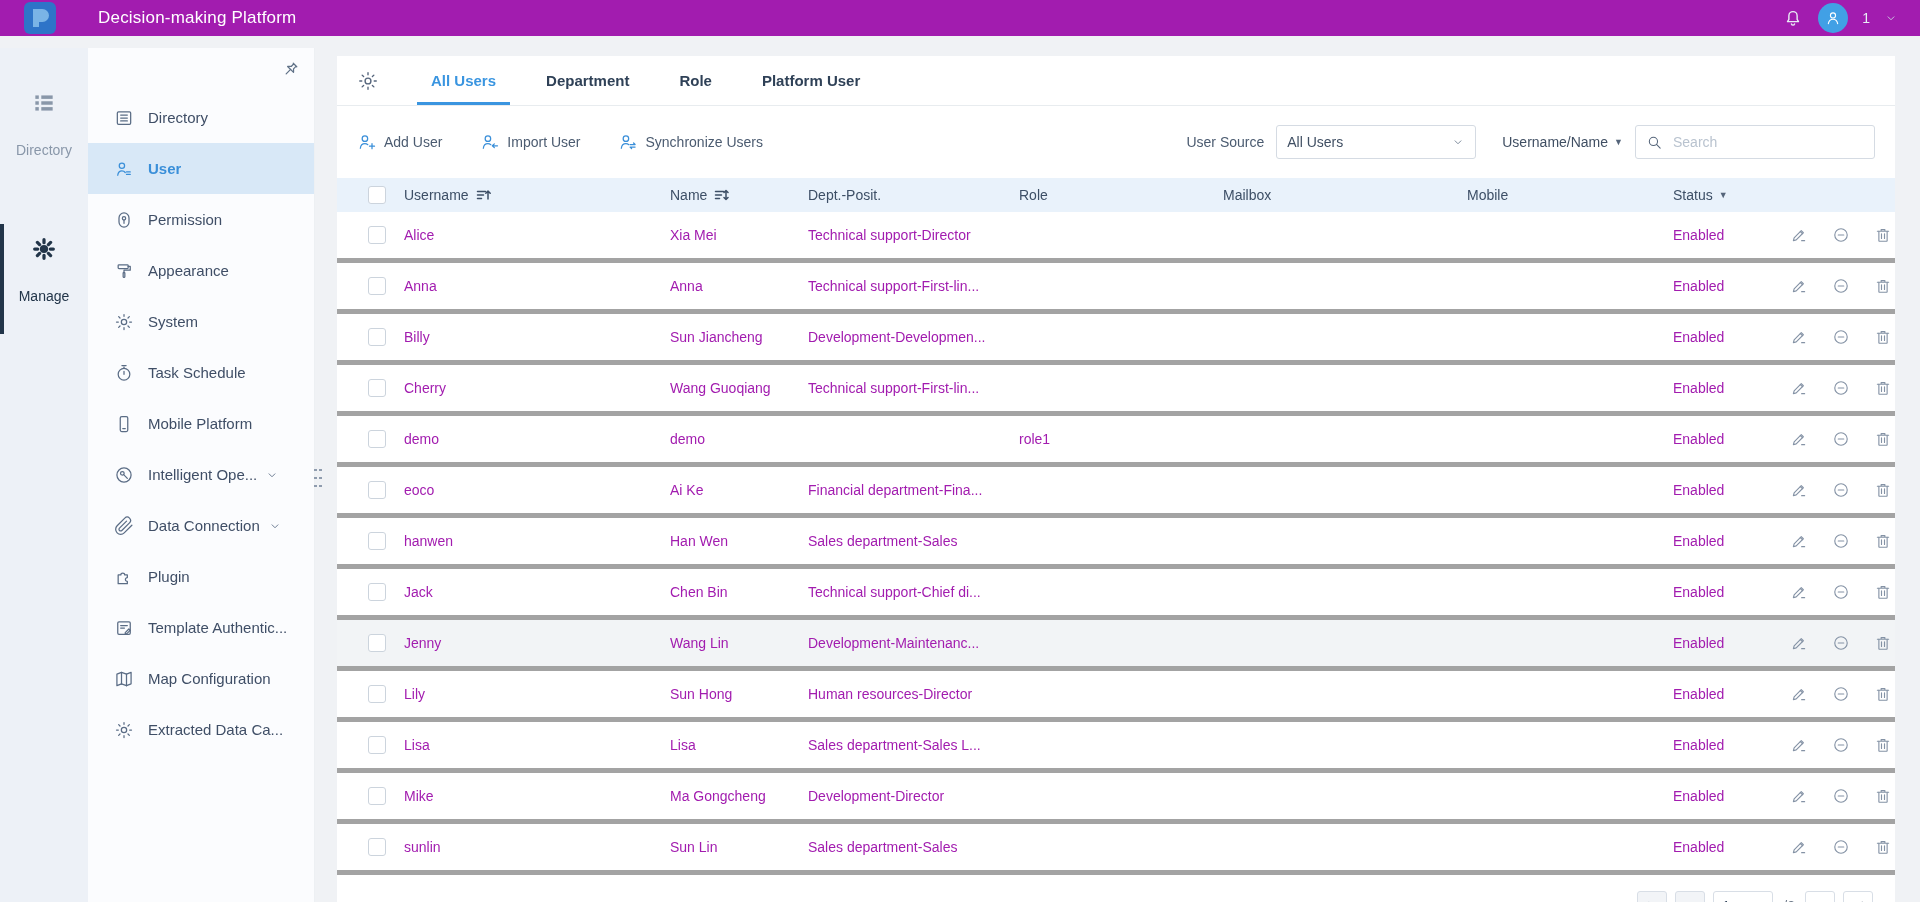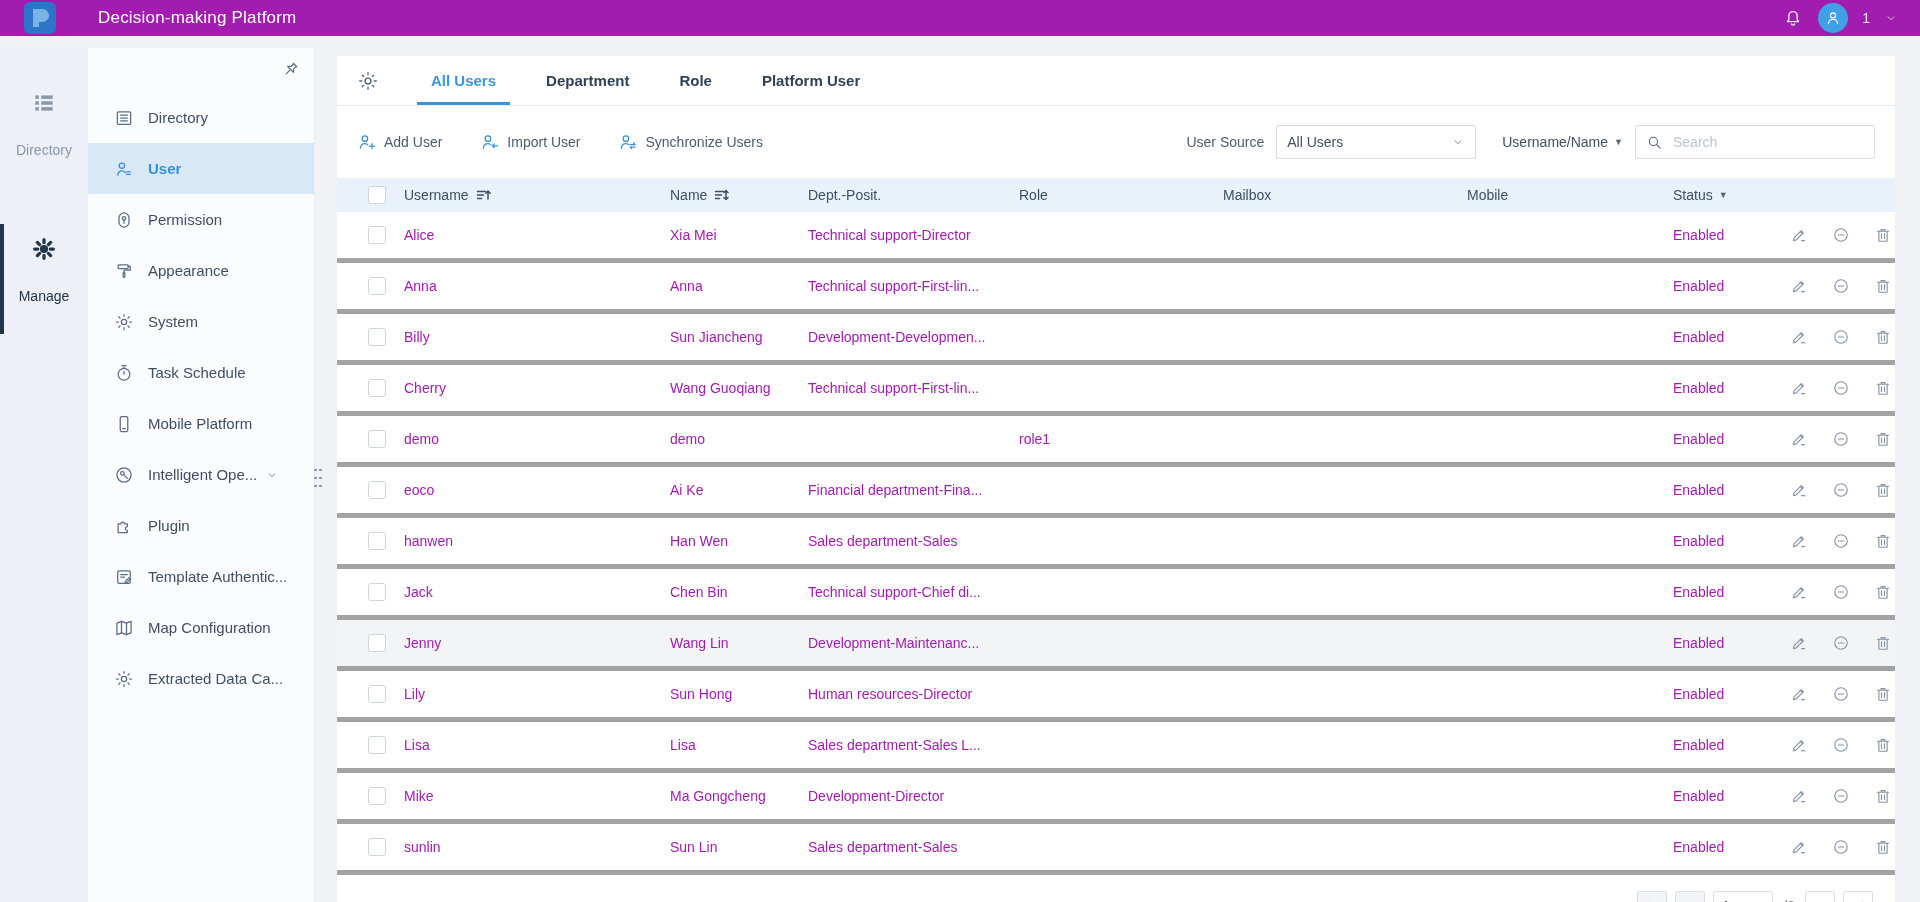--- a/index.html
+++ b/index.html
@@ -405,20 +405,29 @@
   <div class="side-item">
     <svg class="s-icon">
           <use href="#i-wrench"></use>
         </svg>
     <span class="s-label">Intelligent Ope...</span>
     <svg class="s-chev" style="display: block;">
           <use href="#i-chev"></use>
         </svg>
   </div>
 
+  <div class="side-item">
+    <svg class="s-icon">
+          <use href="#i-clip"></use>
+        </svg>
+    <span class="s-label">Data Connection</span>
+    <svg class="s-chev" style="display: block;">
+          <use href="#i-chev"></use>
+        </svg>
+  </div>
 
   <div class="side-item">
     <svg class="s-icon">
           <use href="#i-puzzle"></use>
         </svg>
     <span class="s-label">Plugin</span>
 
   </div>
 
 

